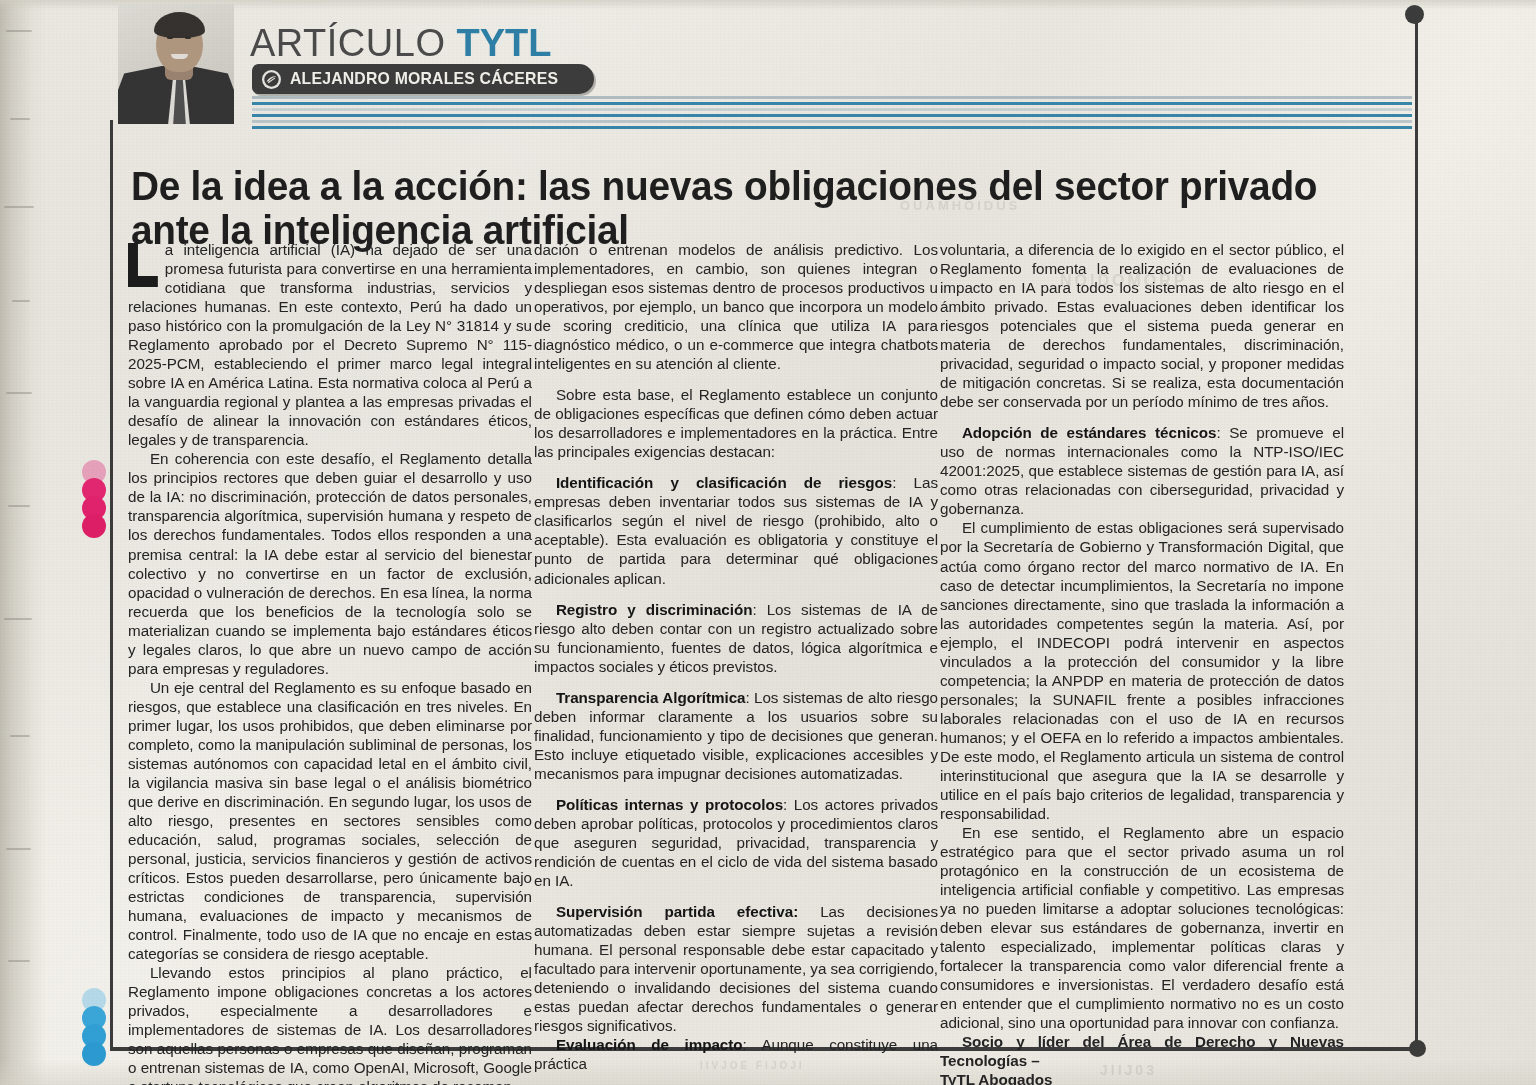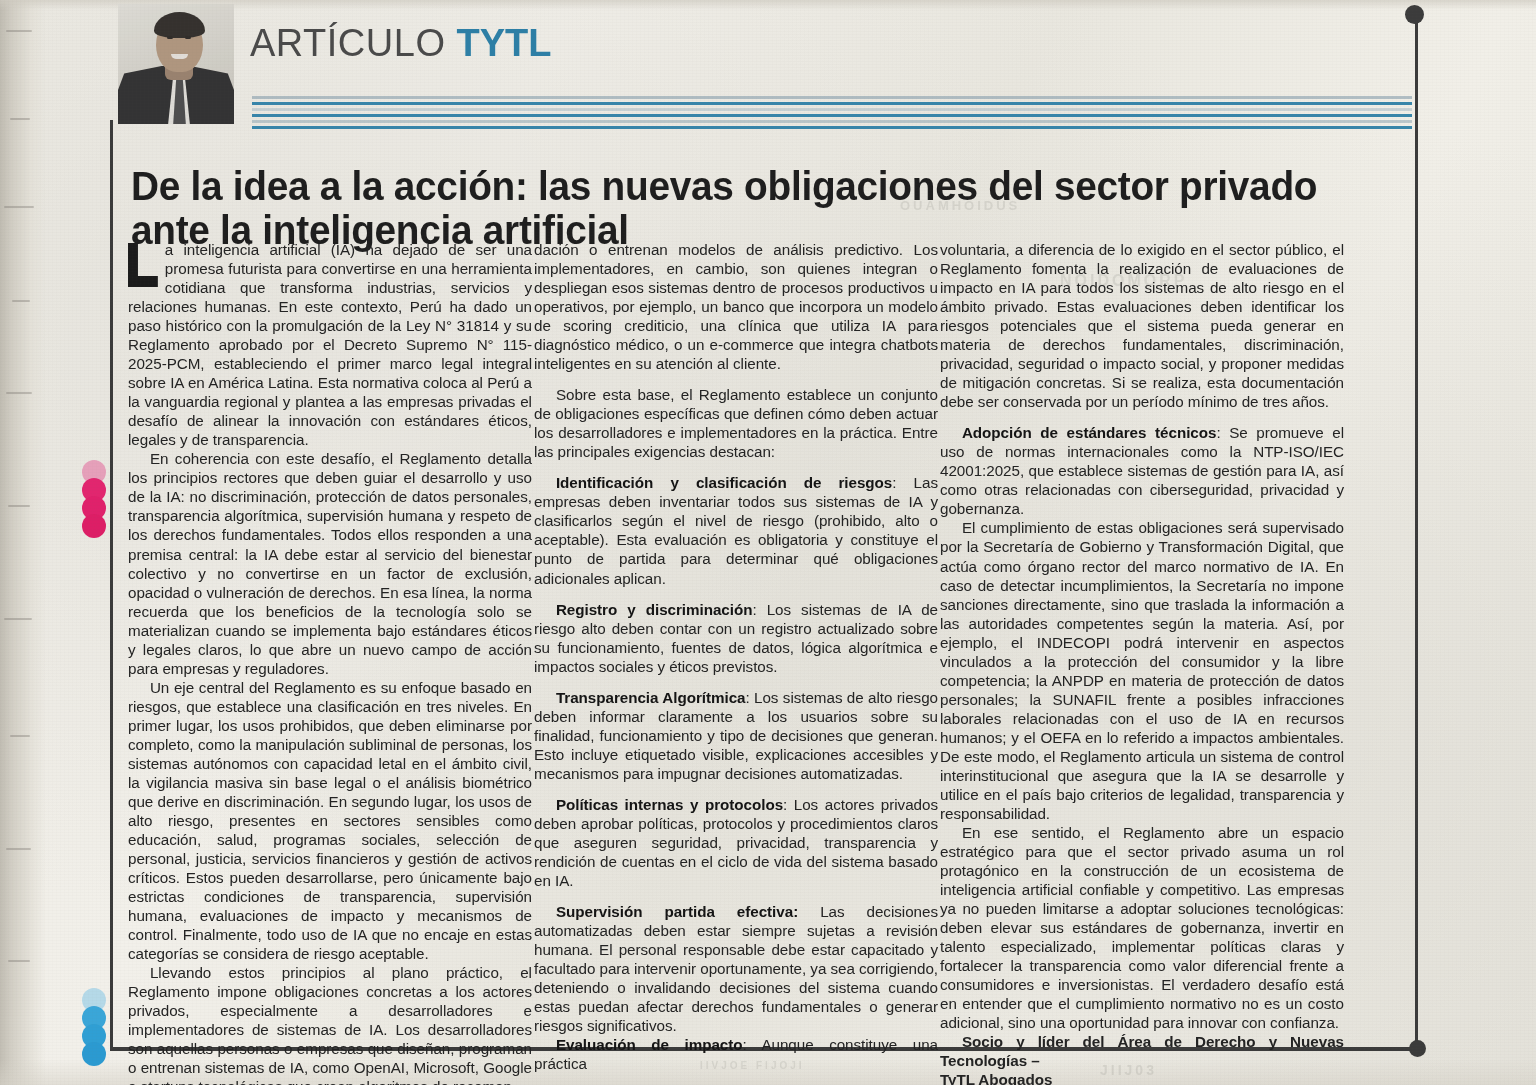--- a/index.html
+++ b/index.html
@@ -288,20 +288,30 @@
       <div class="eye l"></div>
       <div class="eye r"></div>
       <div class="mouth"></div>
       <div class="veil"></div>
     </div>
 
     <div class="art-title">
       <span>ARTÍCULO </span><span class="tytl">TYTL</span>
     </div>
 
+    <div class="byline-badge">
+      <span class="mark">
+        <svg width="15" height="15" viewBox="0 0 15 15">
+          <circle cx="7.5" cy="7.5" r="7.2" fill="#3b3b3b"></circle>
+          <path d="M2.6 9.6 C5.2 5.2, 9.0 4.0, 12.3 4.4 C9.6 4.9, 6.6 6.4, 4.6 9.6 Z" fill="#e6e4de"></path>
+          <path d="M4.2 10.8 L11.0 5.9" stroke="#e6e4de" stroke-width="1.1" fill="none"></path>
+        </svg>
+      </span>
+      <span class="name">ALEJANDRO MORALES CÁCERES</span>
+    </div>
 
     <div class="stripes">
         <div class="s" style="background: rgb(125, 151, 168); opacity: 0.55;"></div>
         <div class="s" style="background: rgb(45, 127, 166); opacity: 0.95;"></div>
         <div class="s" style="background: rgb(169, 188, 199); opacity: 0.55;"></div>
         <div class="s" style="background: rgb(45, 127, 166); opacity: 0.95;"></div>
         <div class="s" style="background: rgb(143, 167, 181); opacity: 0.55;"></div>
         <div class="s" style="background: rgb(45, 127, 166); opacity: 0.95;"></div>
       </div>
   </div>

